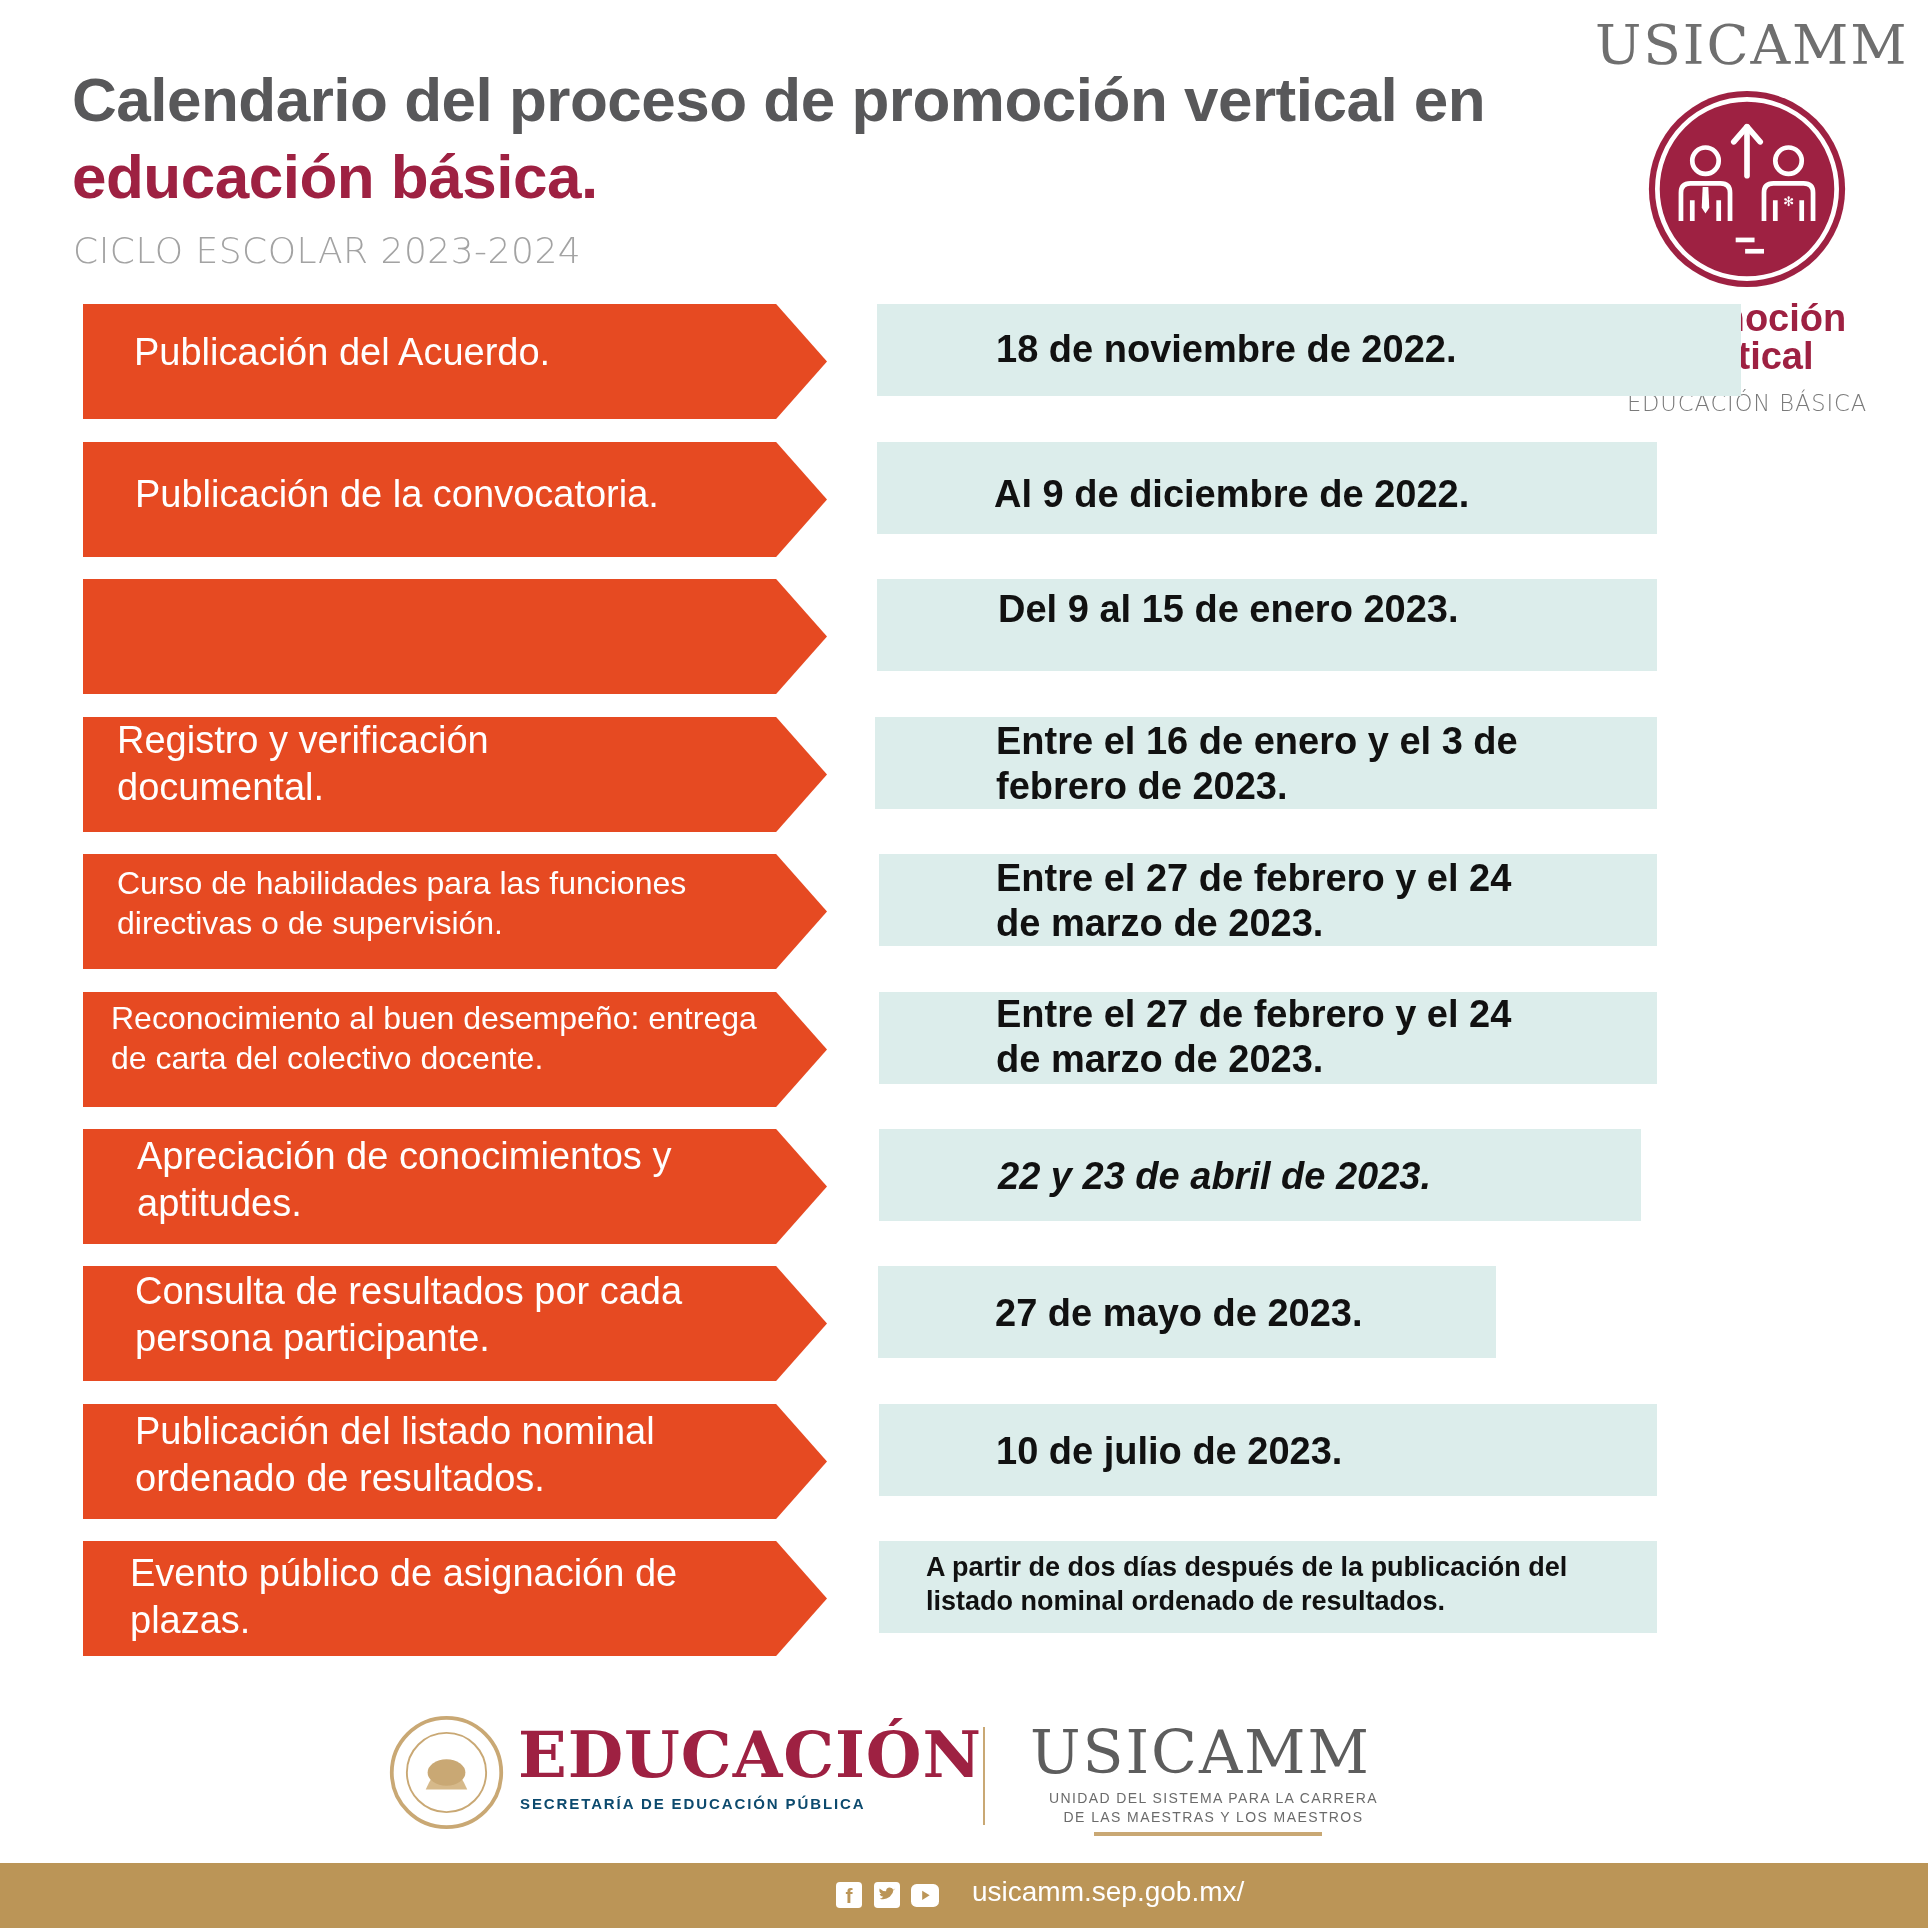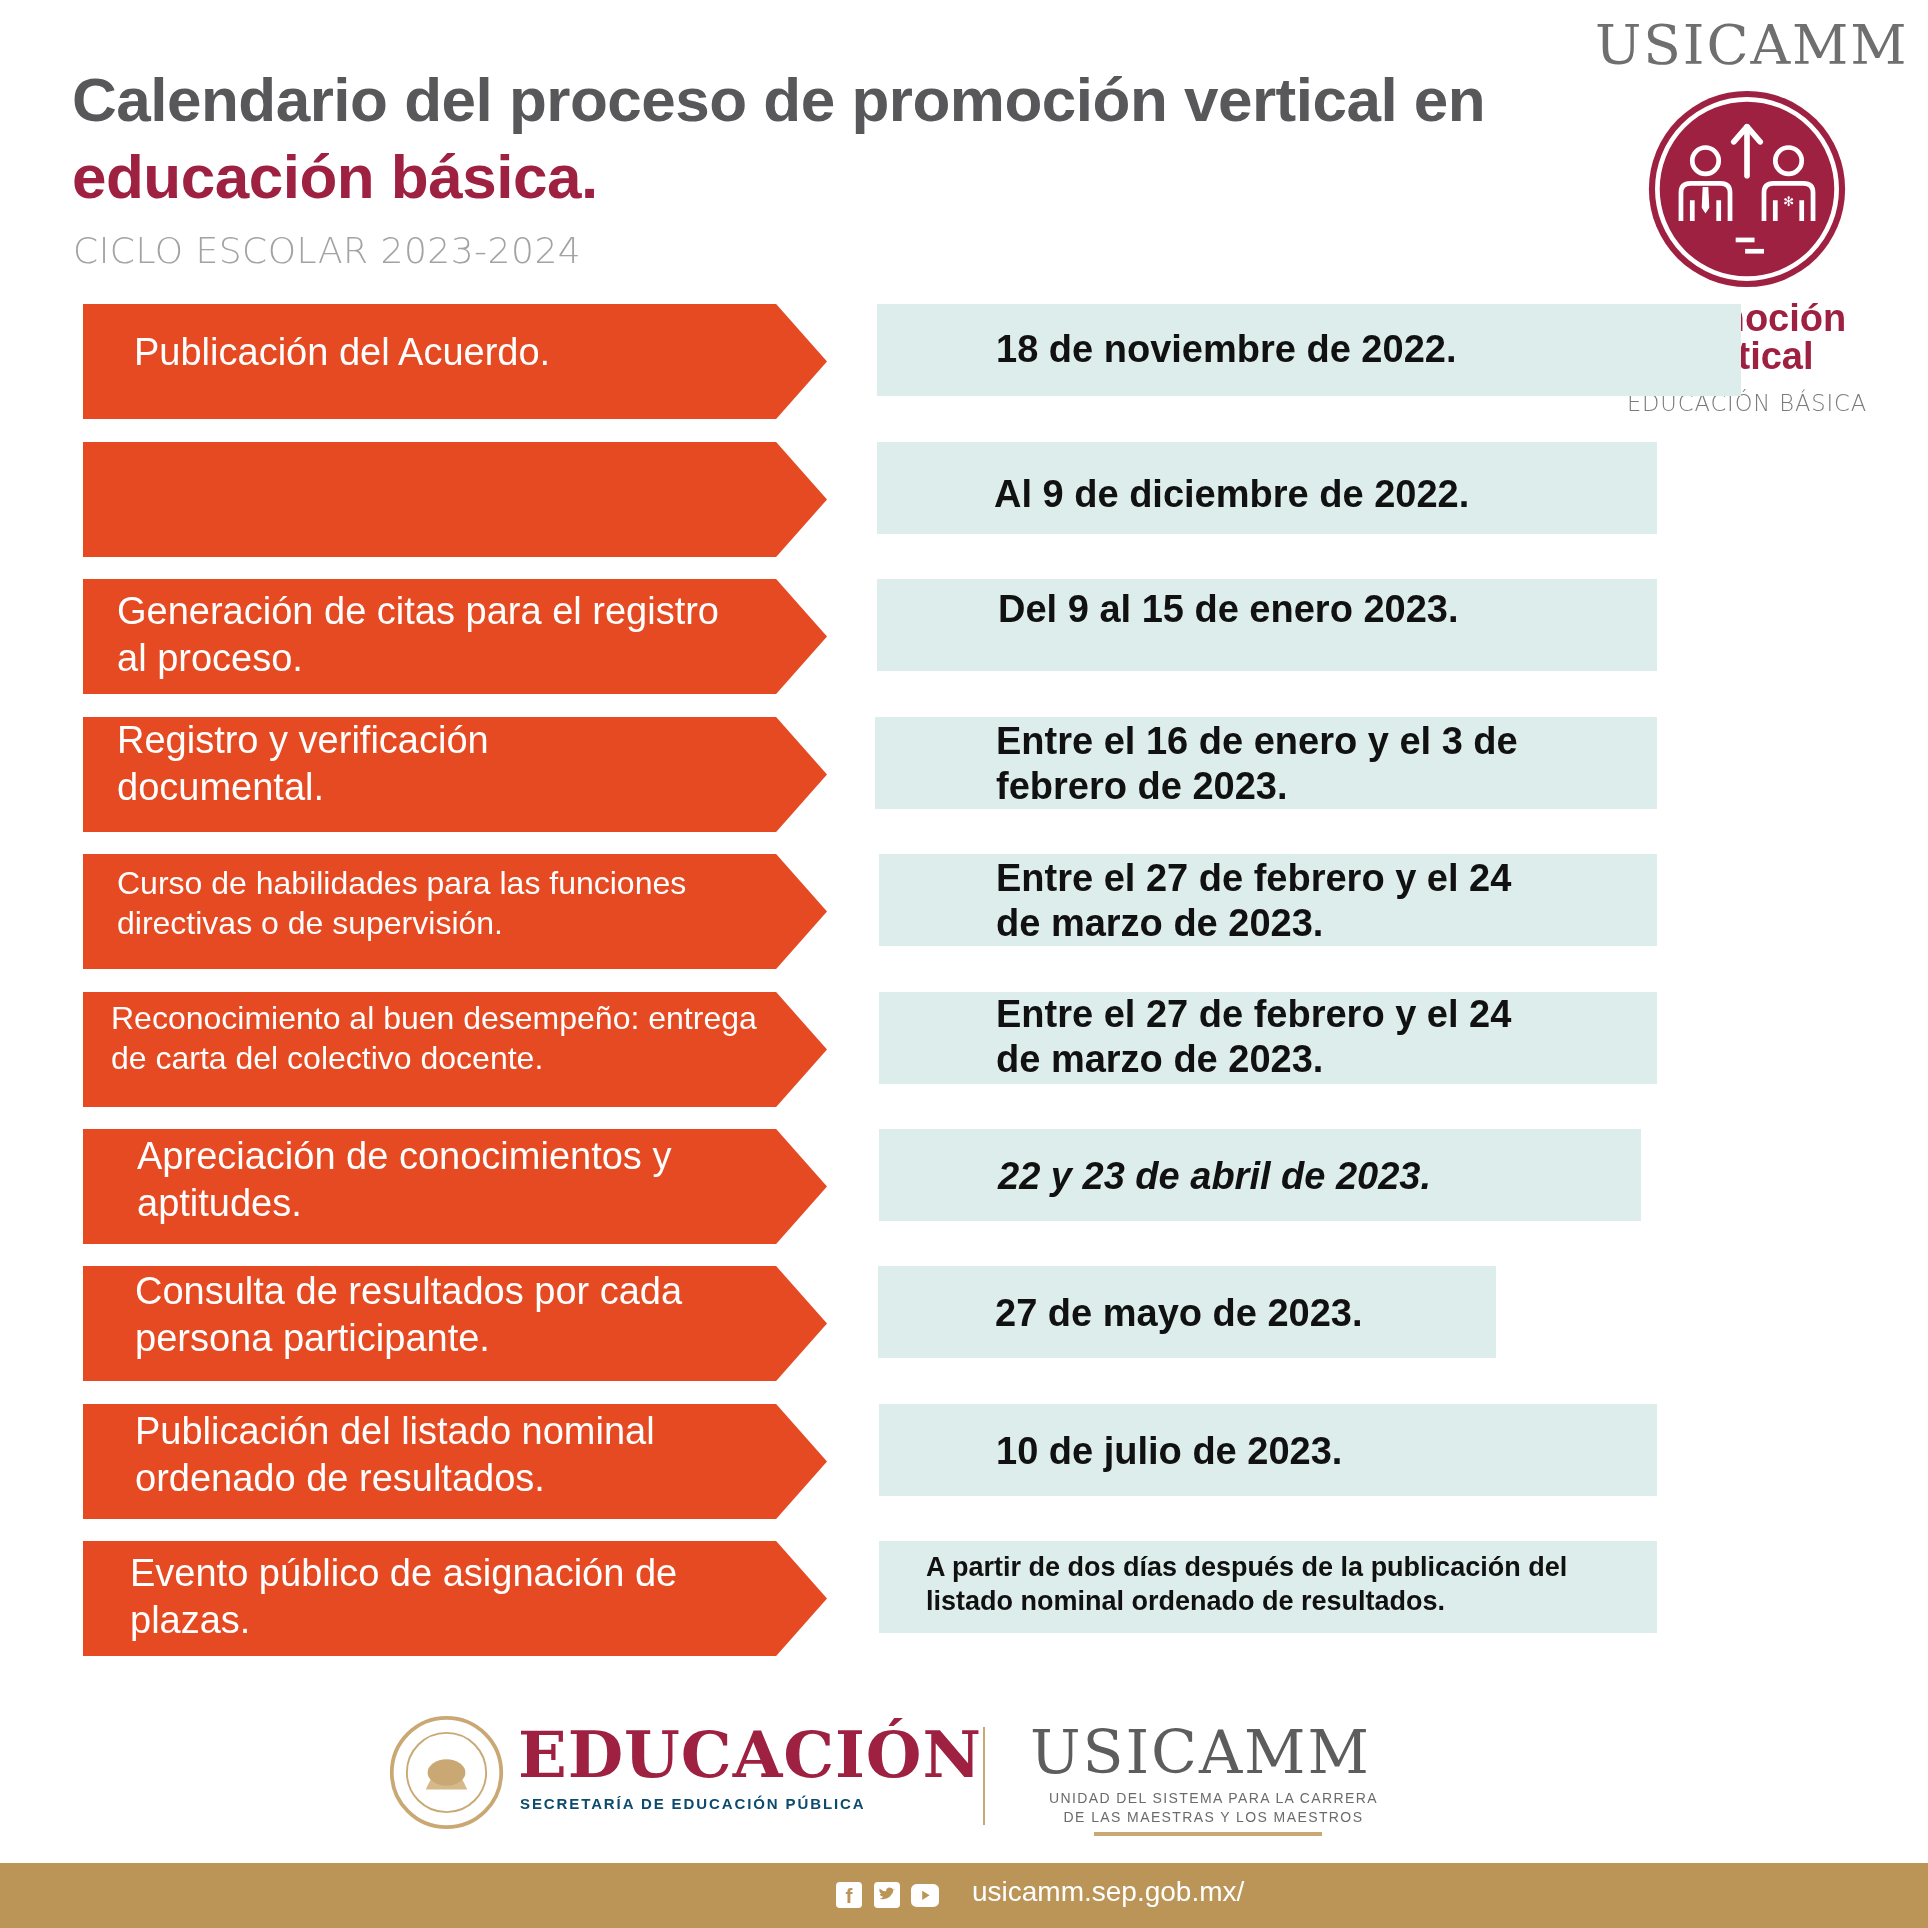--- a/index.html
+++ b/index.html
@@ -66,30 +66,30 @@
     <div class="step-label" style="left:51px; top:26px; font-size:38px;">Publicación del Acuerdo.</div>
   </div>
   <div class="date-box" style="top:304px; width:864px;">
     <div class="date-text" style="left:119px; top:22.6px; font-size:38px;">18 de noviembre de 2022.</div>
   </div>
 
   <div class="step" style="top:442px;">
     <svg width="744" height="115" viewBox="0 0 790 122">
         <polygon points="0,0 736,0 790,61 736,122 0,122" fill="#e64a22"></polygon>
       </svg>
+    <div class="step-label" style="left:52px; top:30px; font-size:38px;">Publicación de la convocatoria.</div>
   </div>
   <div class="date-box" style="top:442px;">
     <div class="date-text" style="left:117px; top:30px; font-size:38px;">Al 9 de diciembre de 2022.</div>
   </div>
 
   <div class="step" style="top:579px;">
     <svg width="744" height="115" viewBox="0 0 790 122">
         <polygon points="0,0 736,0 790,61 736,122 0,122" fill="#e64a22"></polygon>
       </svg>
-    <div class="step-label" style="left:34px; top:9.4px; width:603px; font-size:38px; line-height:47px;">Generación de citas para el registro al proceso.</div>
   </div>
   <div class="date-box" style="top:579px;">
     <div class="date-text" style="left:121px; top:7.5px; font-size:38px;">Del 9 al 15 de enero 2023.</div>
   </div>
 
   <div class="step" style="top:717px;">
     <svg width="744" height="115" viewBox="0 0 790 122">
         <polygon points="0,0 736,0 790,61 736,122 0,122" fill="#e64a22"></polygon>
       </svg>
     <div class="step-label" style="left:34px; top:0px; width:527px; font-size:38px; line-height:47px;">Registro y verificación documental.</div>

